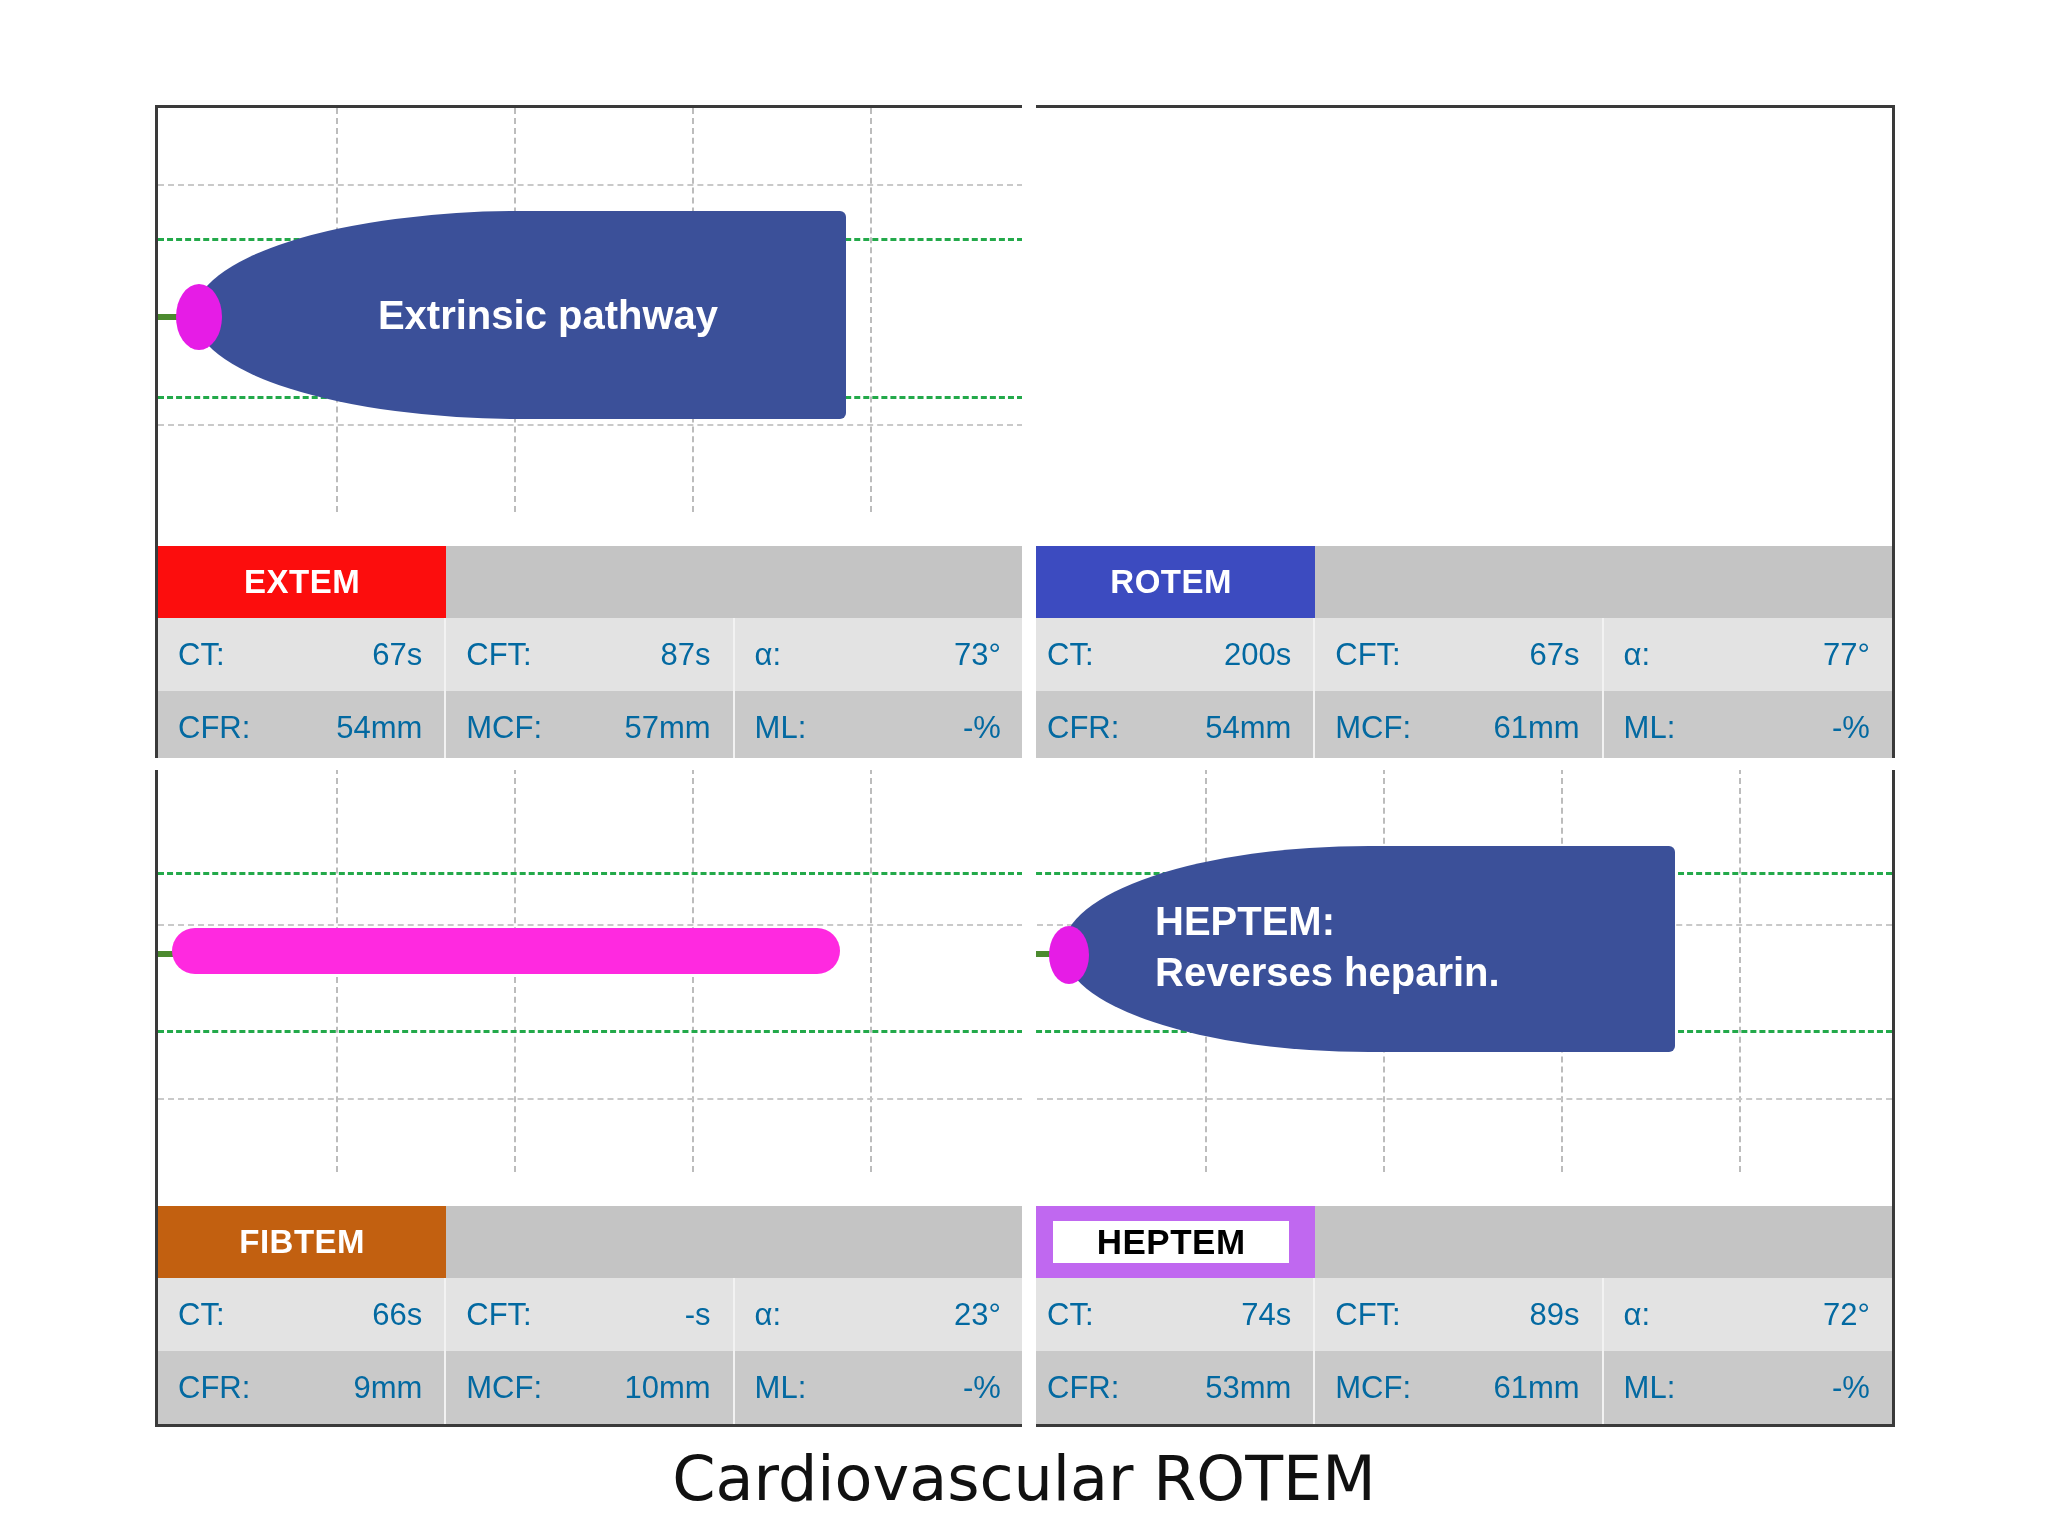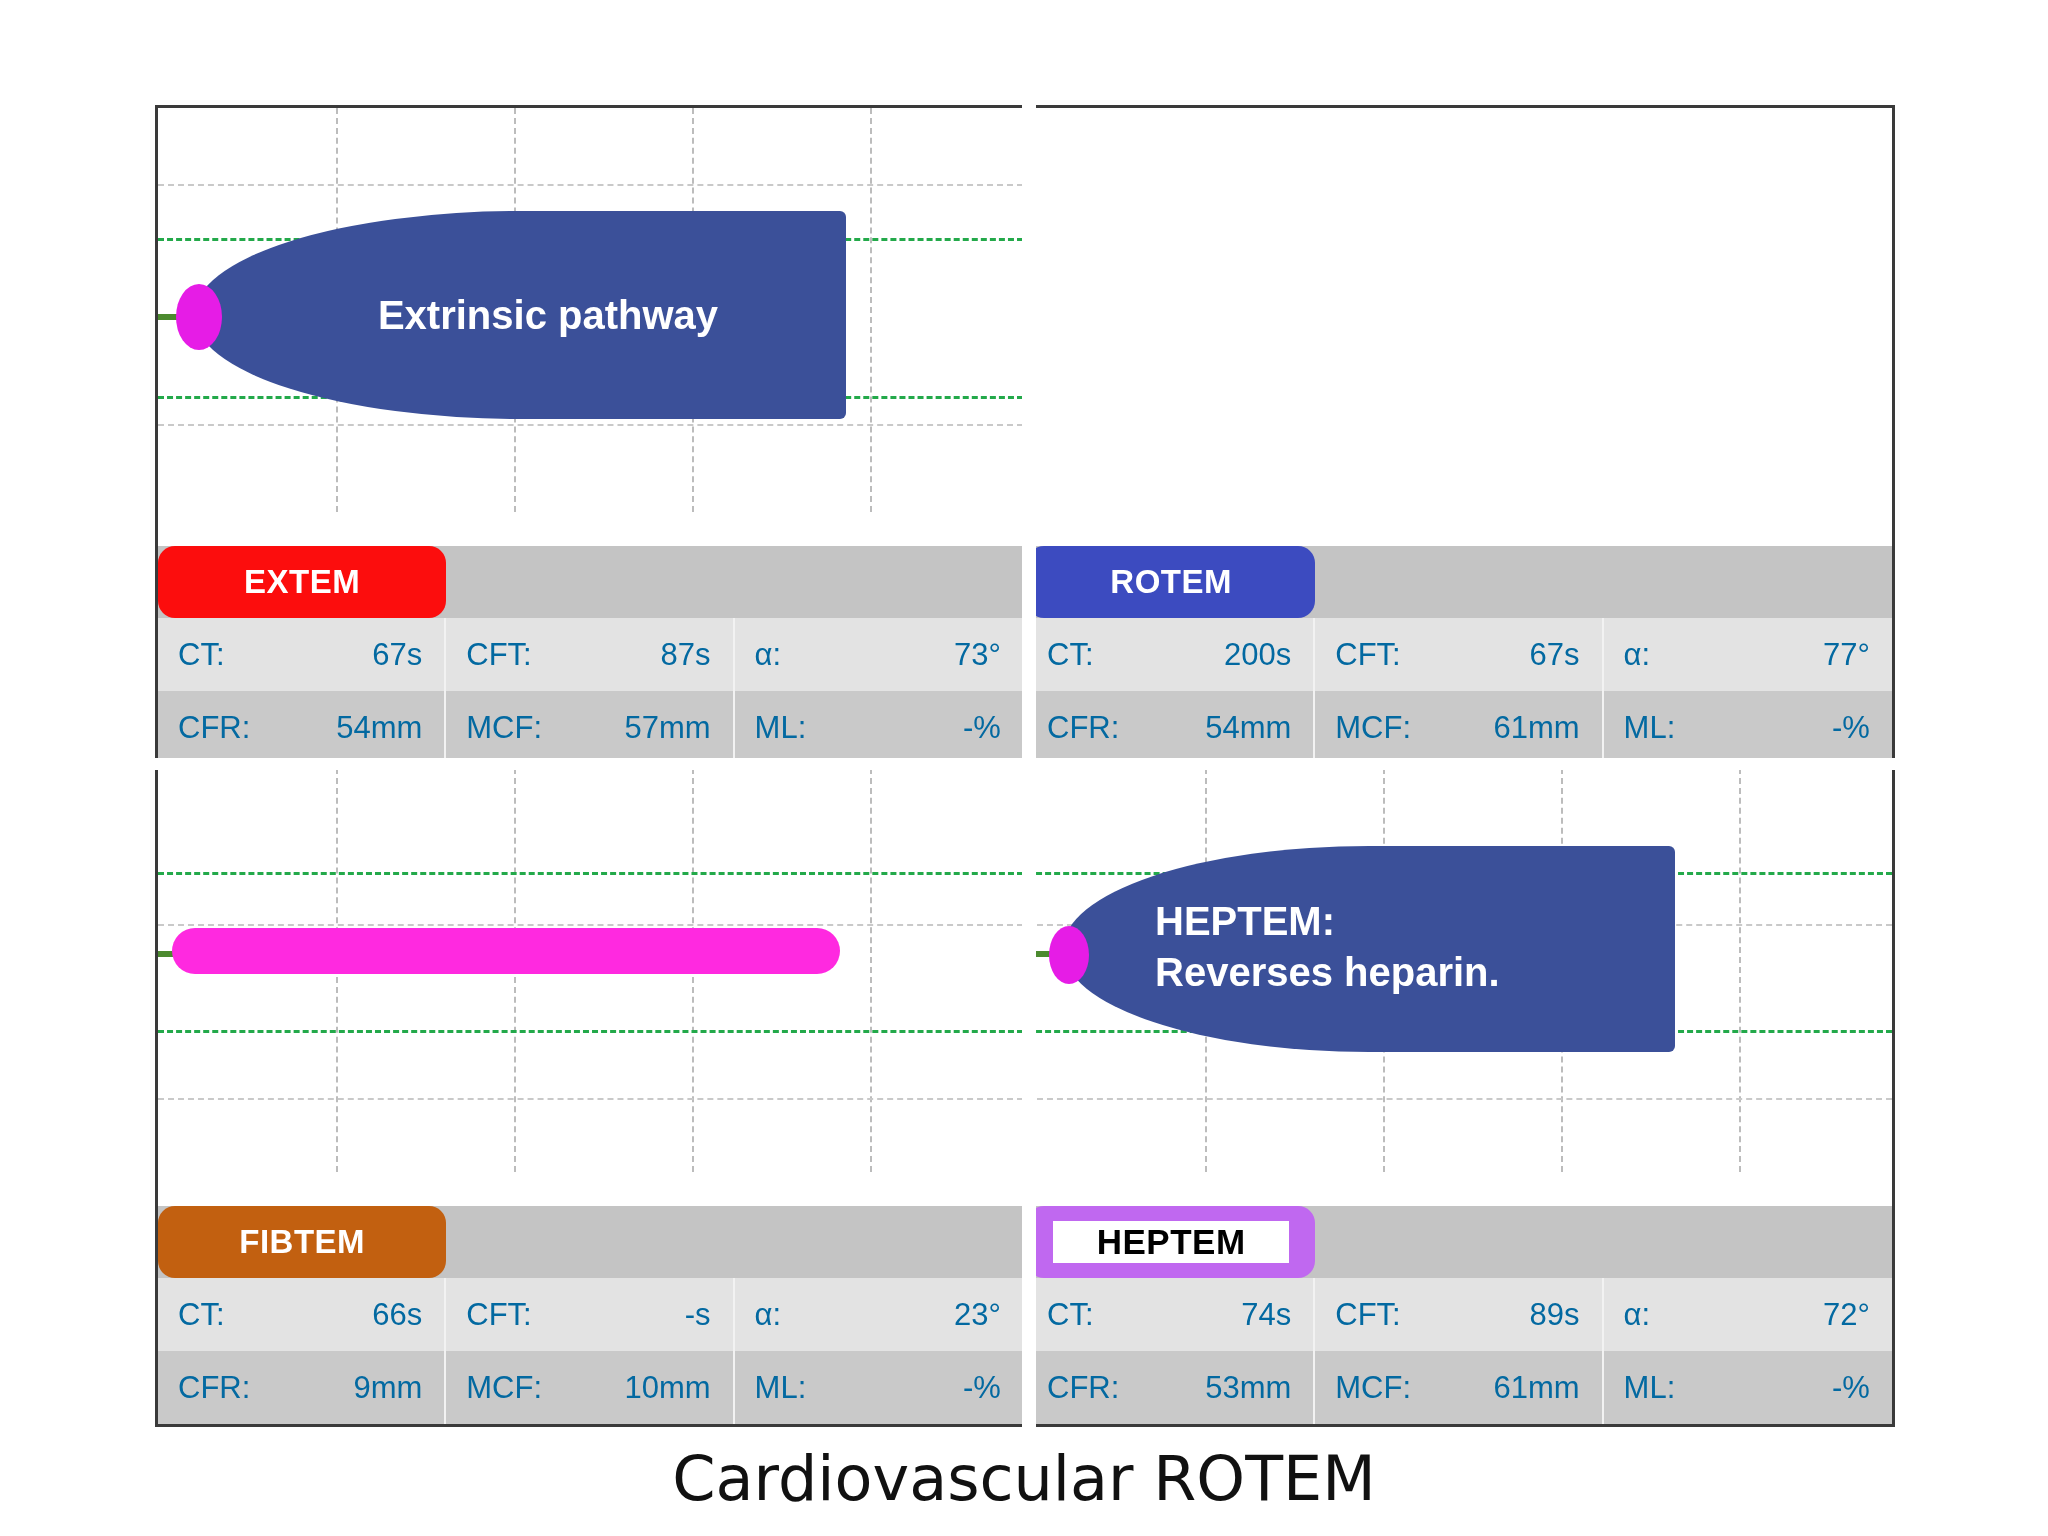--- a/index.html
+++ b/index.html
@@ -100,21 +100,21 @@
     display:flex;flex-direction:column;
   }
   .row-head{
     height:72px;
     background:#c4c4c4;
     display:flex;align-items:stretch;
   }
   .tag{
     width:33.33%;
     display:flex;align-items:center;justify-content:center;
-    color:#ffffff;font-weight:bold;font-size:33px;letter-spacing:0.5px;border-radius:17px;
+    color:#ffffff;font-weight:bold;font-size:33px;letter-spacing:0.5px;
   }
   .tag.extem{background:#fc0d0d;}
   .tag.intem{background:#3c4bc0;}
   .tag.fibtem{background:#c26010;}
   .tag.heptem{
     background:#c068f0;
     padding:15px 0;
     box-sizing:border-box;
   }
   .tag.heptem .inner{

